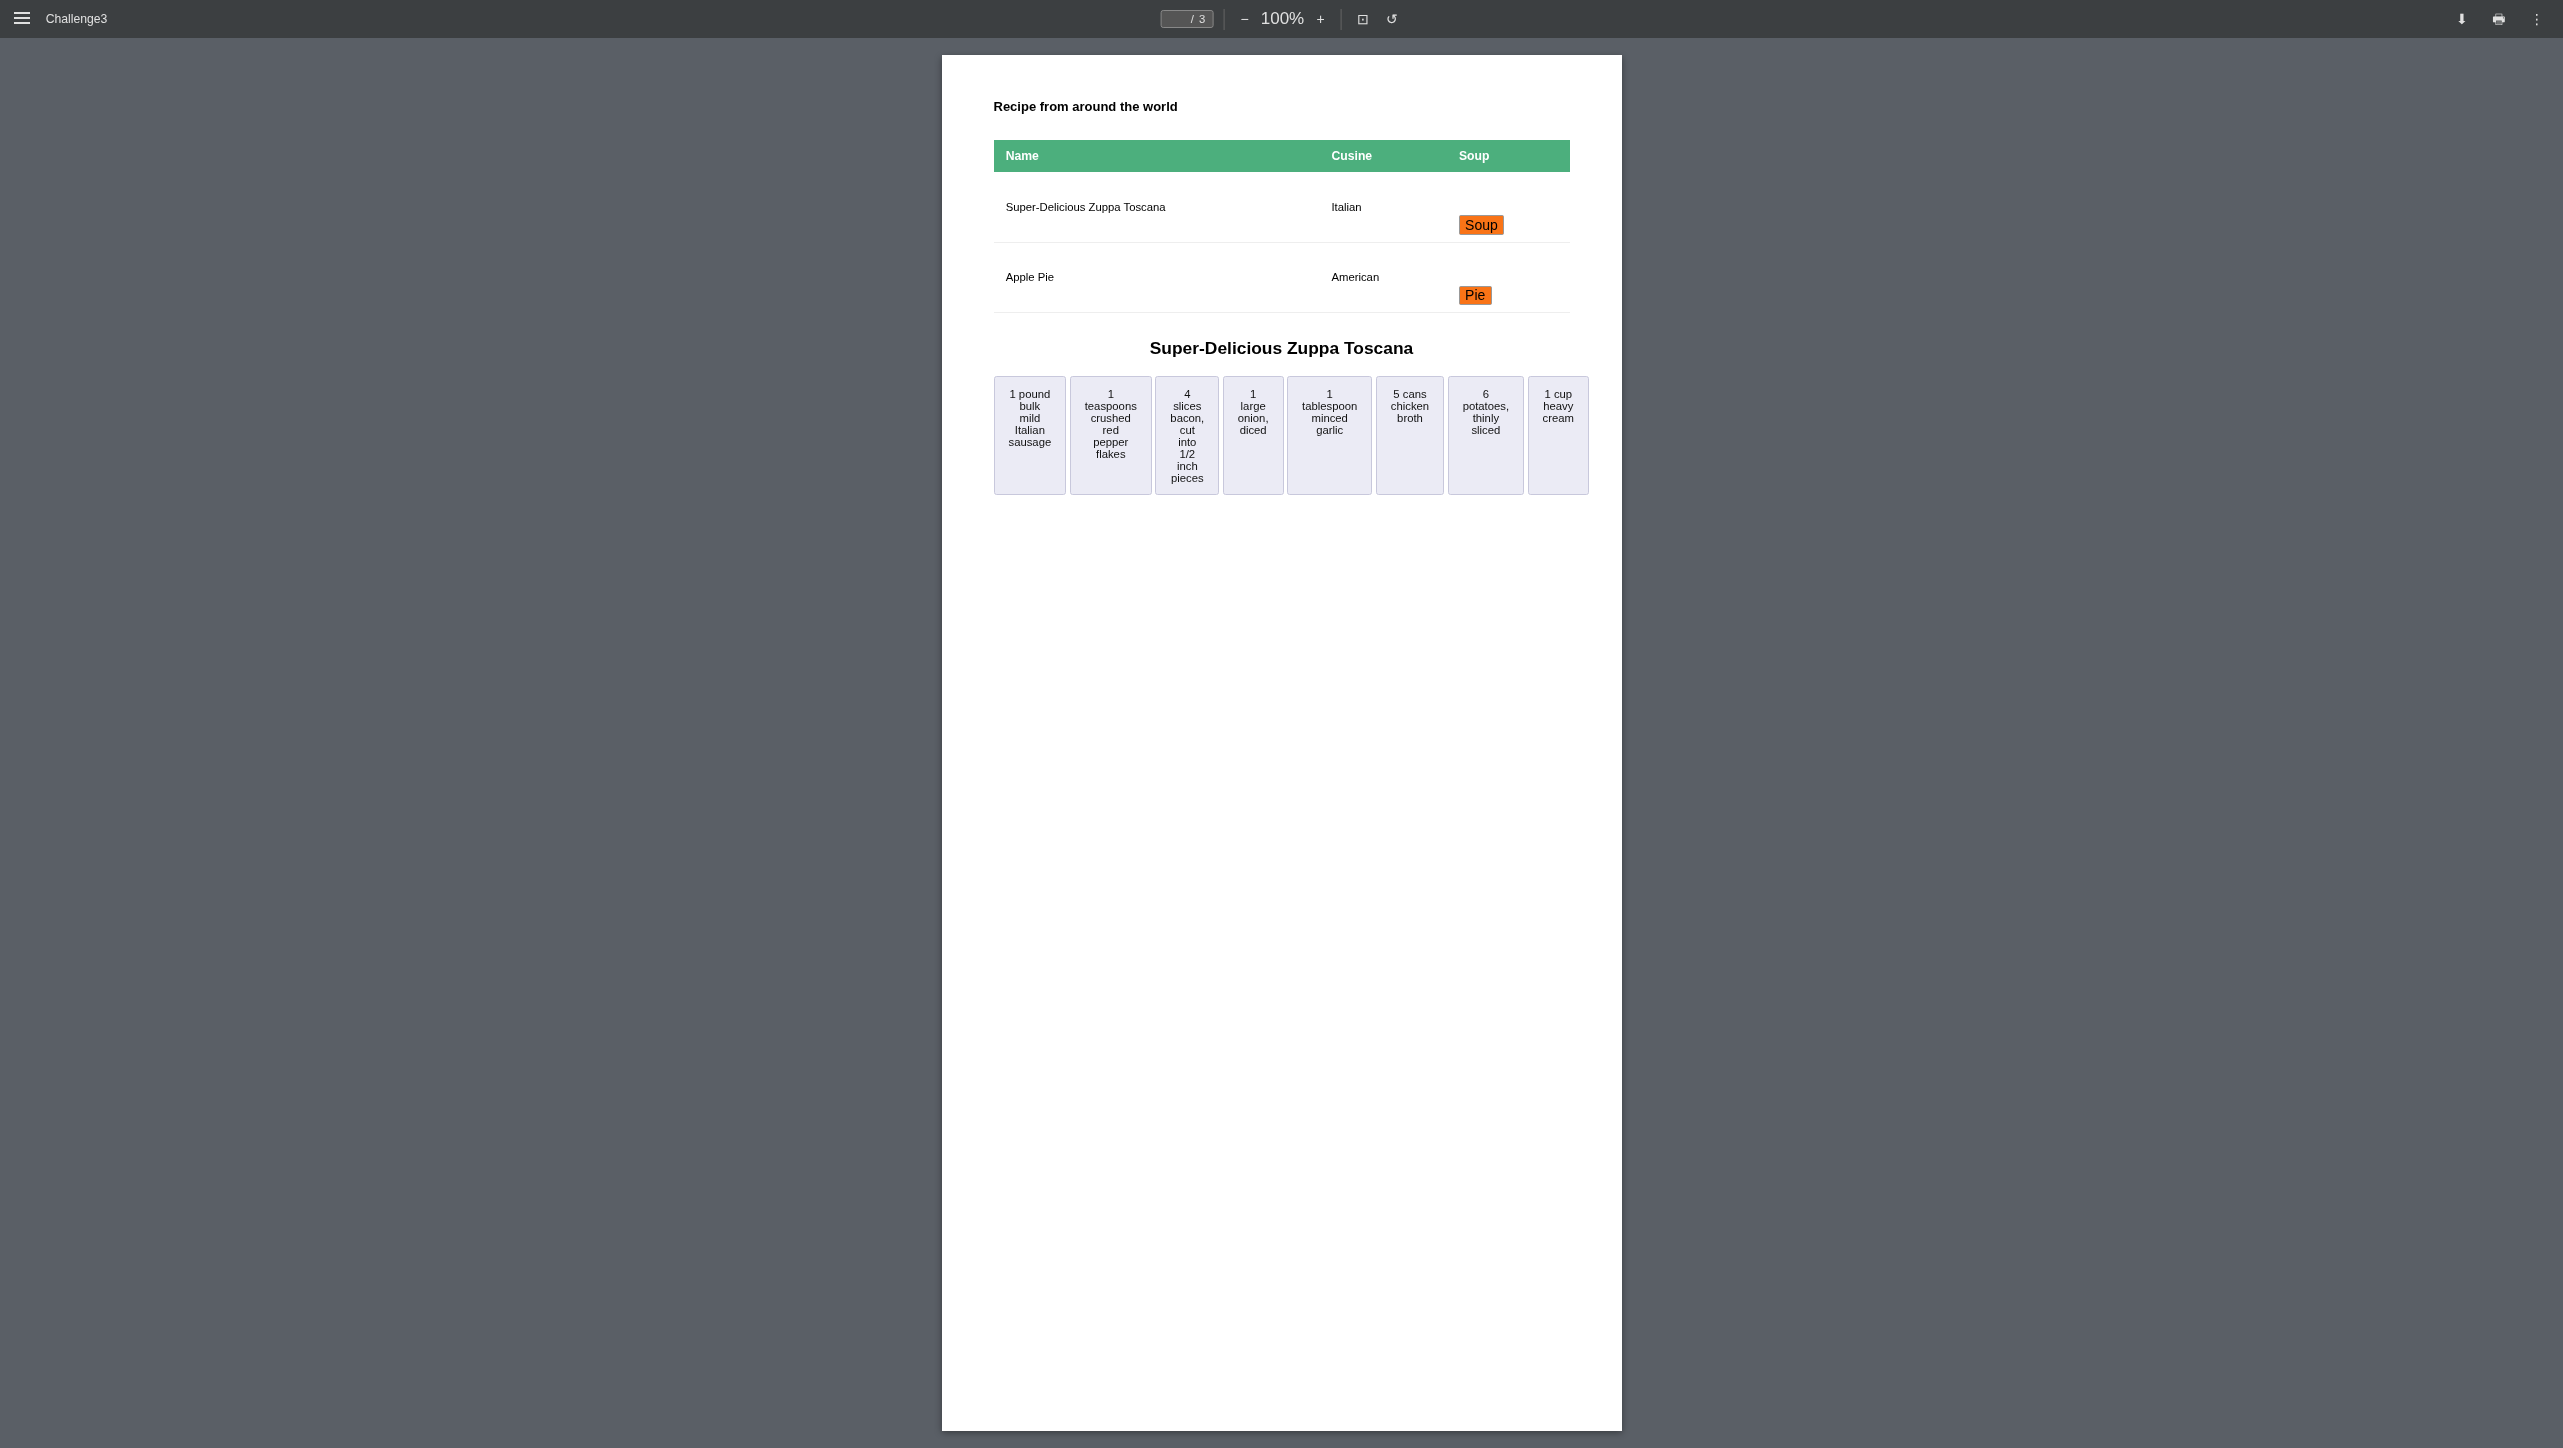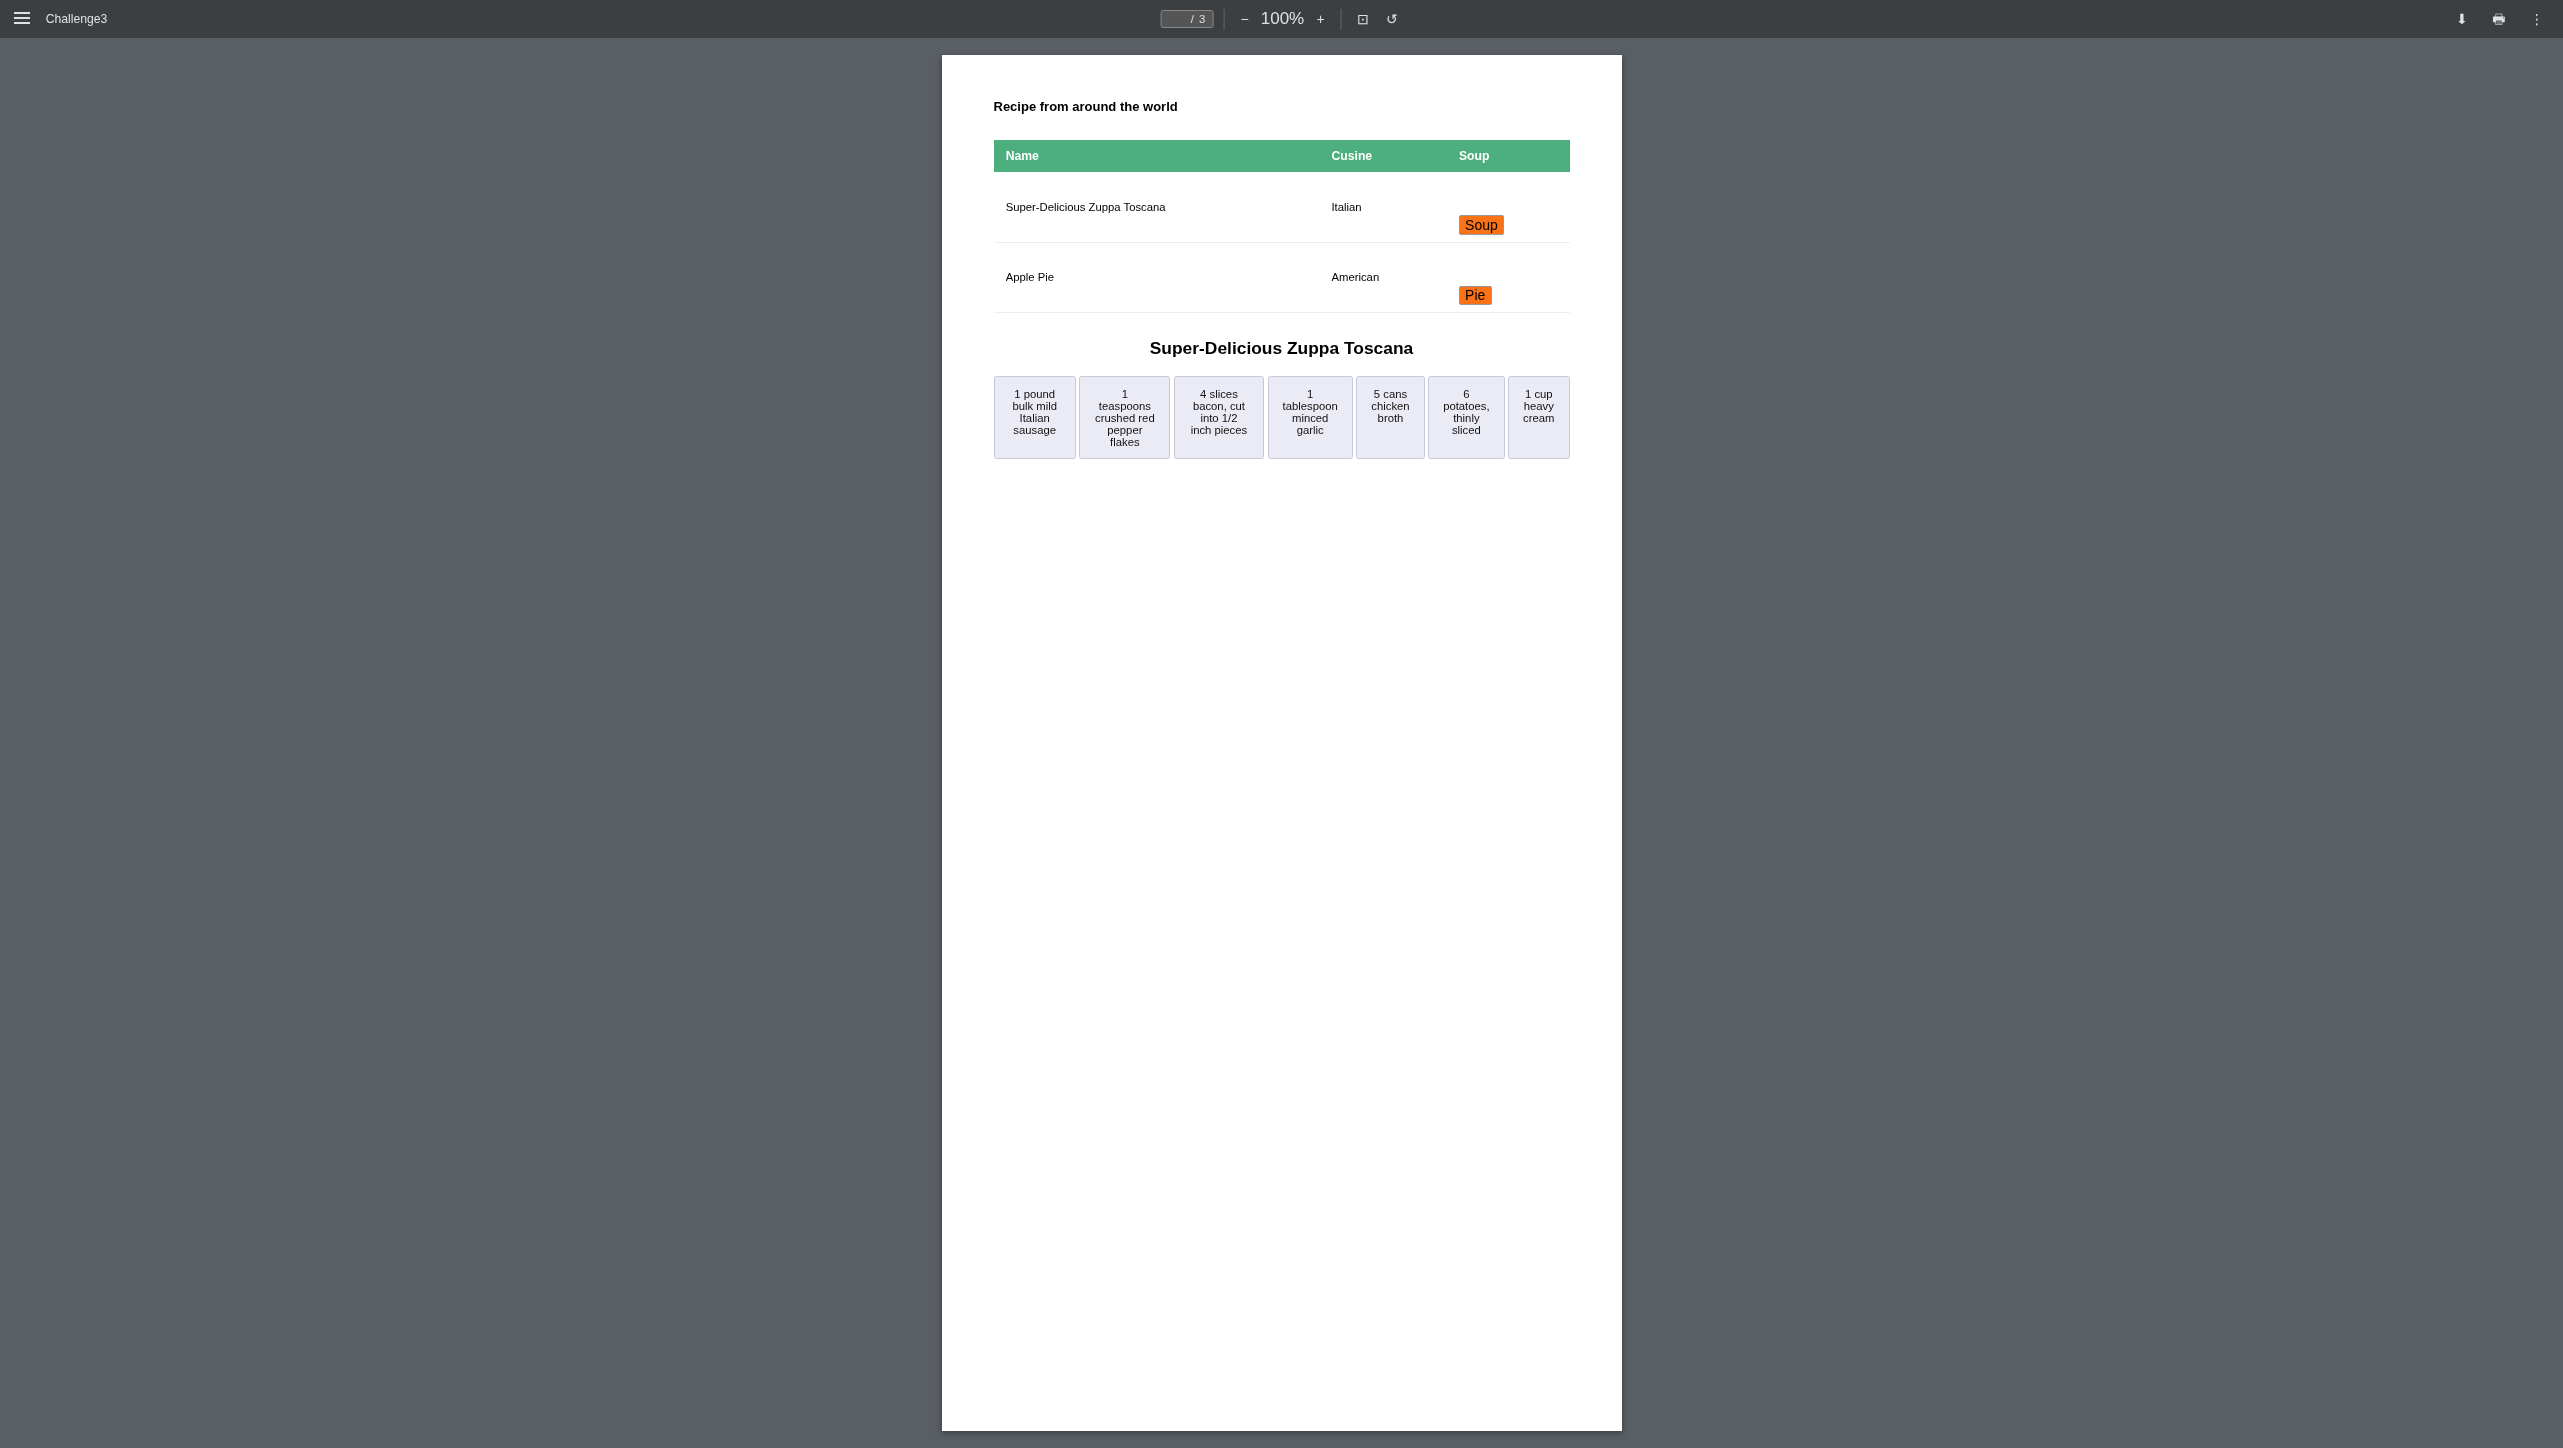--- a/index.html
+++ b/index.html
@@ -262,20 +262,21 @@
           </tr>
         </tbody>
     </table>
 
     <div class="recipe-detail-title">Super-Delicious Zuppa Toscana</div>
 
     <div class="ingredient-list" id="ingredient-list">
     <div class="ingredient-item">1 pound bulk mild Italian sausage</div>
         <div class="ingredient-item">1 teaspoons crushed red pepper flakes</div>
         <div class="ingredient-item">4 slices bacon, cut into 1/2 inch pieces</div>
+        <div class="ingredient-item">1 large onion, diced</div>
         <div class="ingredient-item">1 tablespoon minced garlic</div>
         <div class="ingredient-item">5 cans chicken broth</div>
         <div class="ingredient-item">6 potatoes, thinly sliced</div>
         <div class="ingredient-item">1 cup heavy cream</div>
       </div>
 
   </div>
 </div>
 
 

